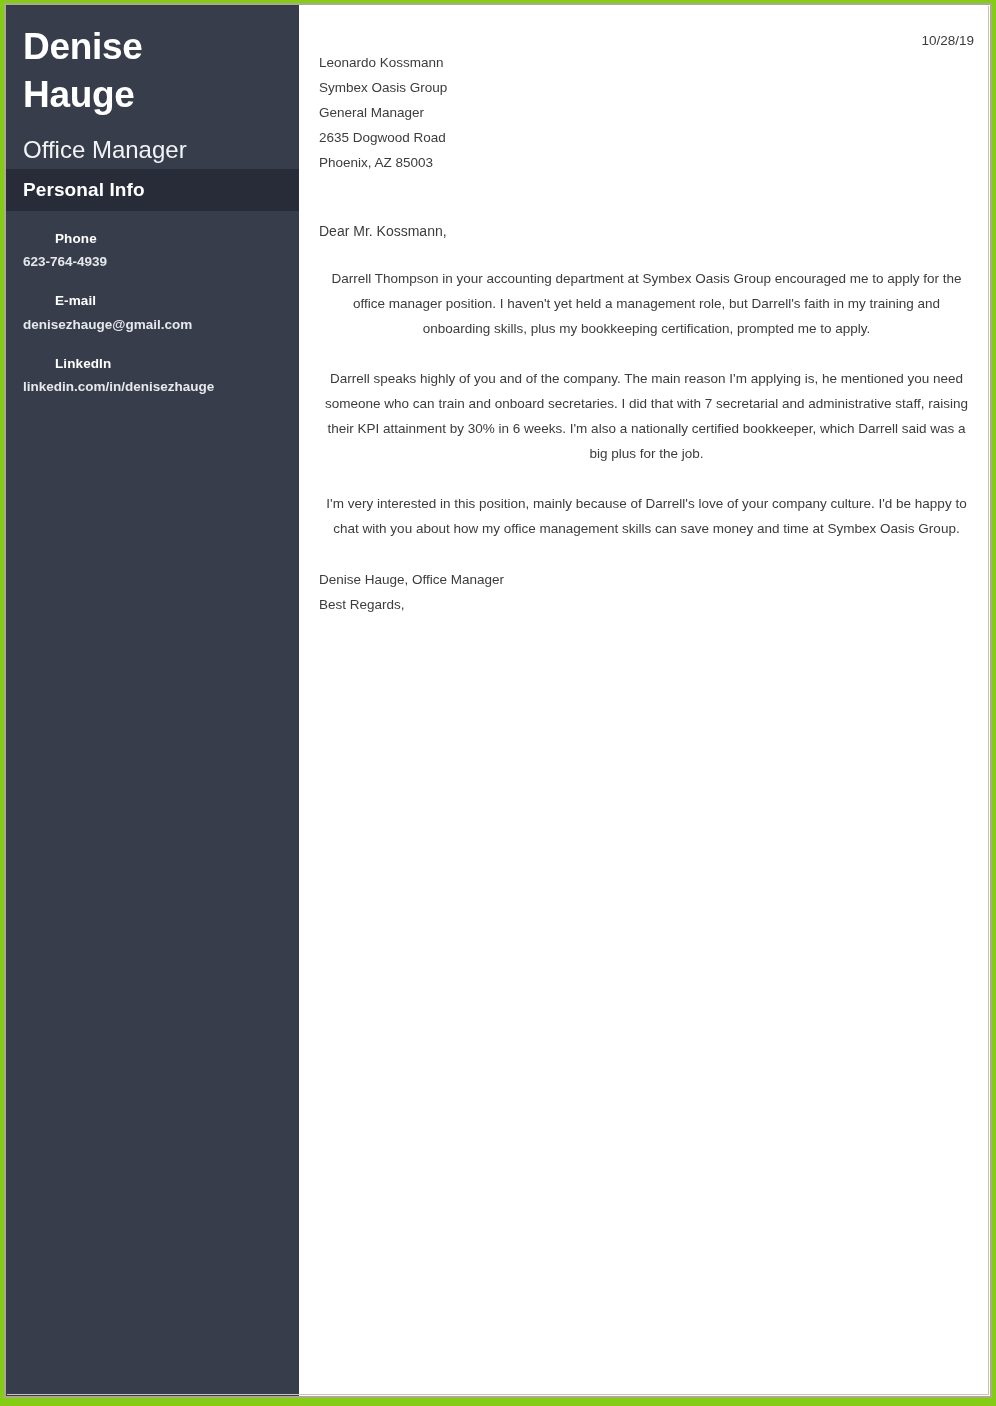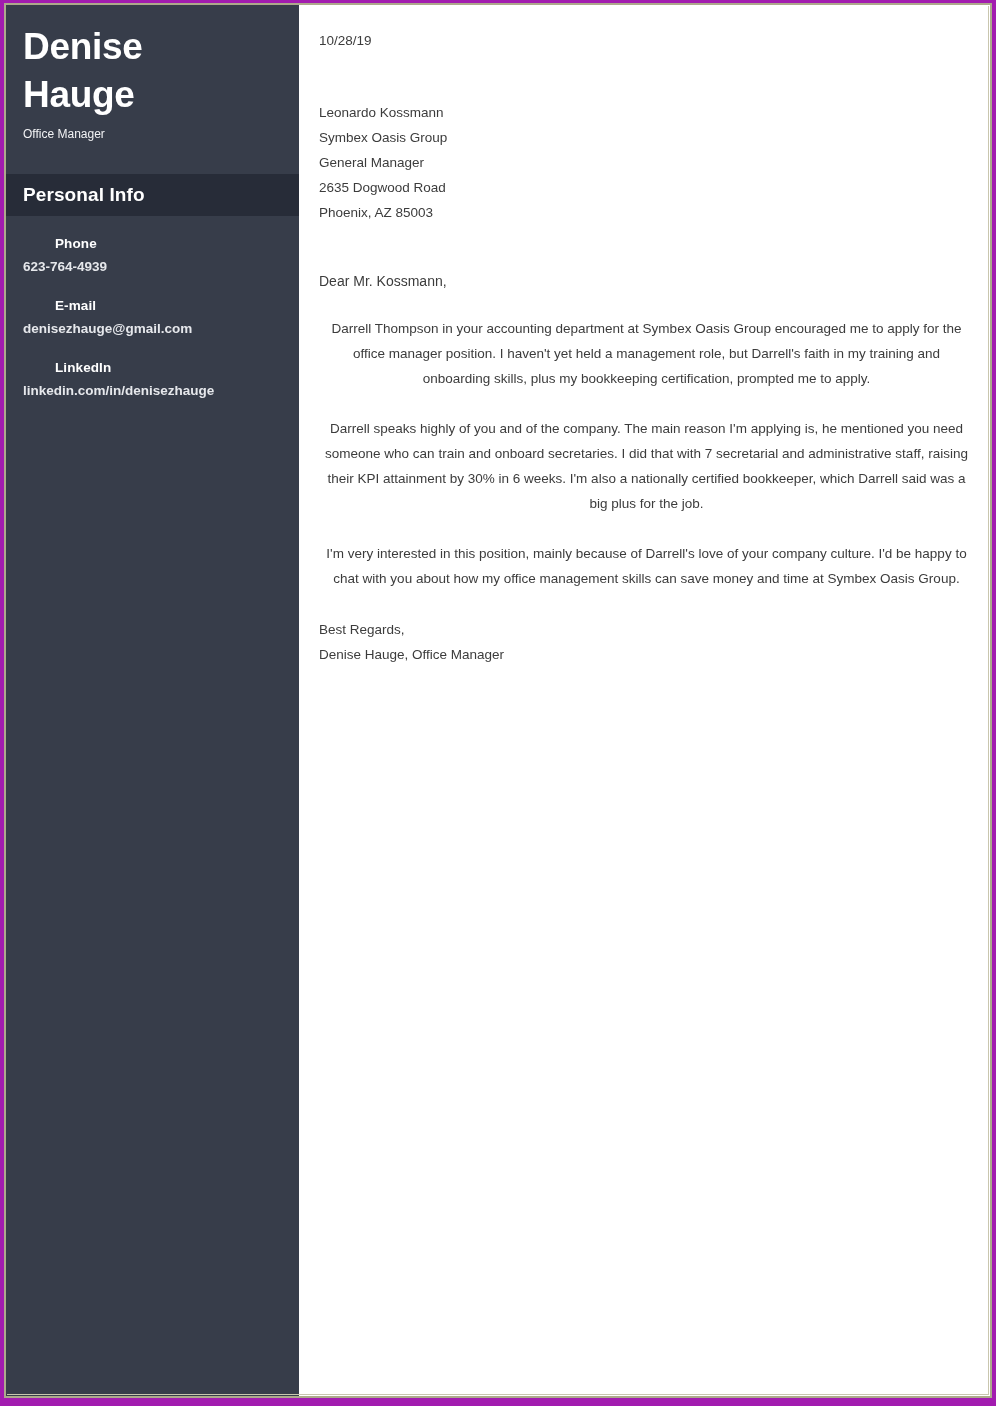--- a/index.html
+++ b/index.html
@@ -12,21 +12,21 @@
     background: #ffffff;
     font-family: "Liberation Sans", sans-serif;
     overflow: hidden;
   }
 
   .page {
     position: relative;
     width: 996px;
     height: 1406px;
     box-sizing: border-box;
-    background: #a21caf;
+    background: #84cc16;
   }
 
   
   .page-frame {
     position: absolute;
     left: 4px;
     top: 3px;
     width: 988px;
     height: 1395px;
     box-sizing: border-box;
@@ -72,29 +72,29 @@
   }
   .name {
     font-size: 37px;
     font-weight: bold;
     line-height: 1.29;
     letter-spacing: -0.3px;
     color: #ffffff;
     max-width: 215px;
   }
   .job-title {
-    font-size: 12px;
+    font-size: 24px;
     font-weight: normal;
     color: #f2f3f5;
-    margin-top: 9px;
+    margin-top: 18px;
     line-height: 1.2;
   }
 
   .section-band {
-    margin-top: 32px;
+    margin-top: 4px;
     background: #272c38;
     height: 42px;
     display: flex;
     align-items: center;
     padding-left: 17px;
     box-sizing: border-box;
   }
   .section-band-title {
     font-size: 19px;
     font-weight: bold;
@@ -134,24 +134,24 @@
   }
 
   .letter-inner {
     width: 655px;
   }
 
   .letter-date {
     font-size: 13.5px;
     color: #3c3c3c;
     line-height: 1.5;
+    text-align: right;
   }
 
   .recipient {
-    margin-top: 50px;
   }
   .recipient-line {
     font-size: 13.5px;
     color: #3c3c3c;
     line-height: 1.84;
   }
 
   .salutation {
     margin-top: 46px;
     font-size: 14px;
@@ -229,22 +229,22 @@
 
         <div class="salutation">Dear Mr. Kossmann,</div>
 
         <p class="body-paragraph">Darrell Thompson in your accounting department at Symbex Oasis Group encouraged me to apply for the office manager position. I haven't yet held a management role, but Darrell's faith in my training and onboarding skills, plus my bookkeeping certification, prompted me to apply.</p>
 
         <p class="body-paragraph">Darrell speaks highly of you and of the company. The main reason I'm applying is, he mentioned you need someone who can train and onboard secretaries. I did that with 7 secretarial and administrative staff, raising their KPI attainment by 30% in 6 weeks. I'm also a nationally certified bookkeeper, which Darrell said was a big plus for the job.</p>
 
         <p class="body-paragraph">I'm very interested in this position, mainly because of Darrell's love of your company culture. I'd be happy to chat with you about how my office management skills can save money and time at Symbex Oasis Group.</p>
 
         <div class="closing">
+          <div class="closing-line">Denise Hauge, Office Manager</div>
           <div class="closing-line">Best Regards,</div>
-          <div class="closing-line">Denise Hauge, Office Manager</div>
         </div>
 
       </div>
     </main>
 
   </div>
 
   <div class="frame-inner-line"></div>
   <div class="page-frame"></div>
 

